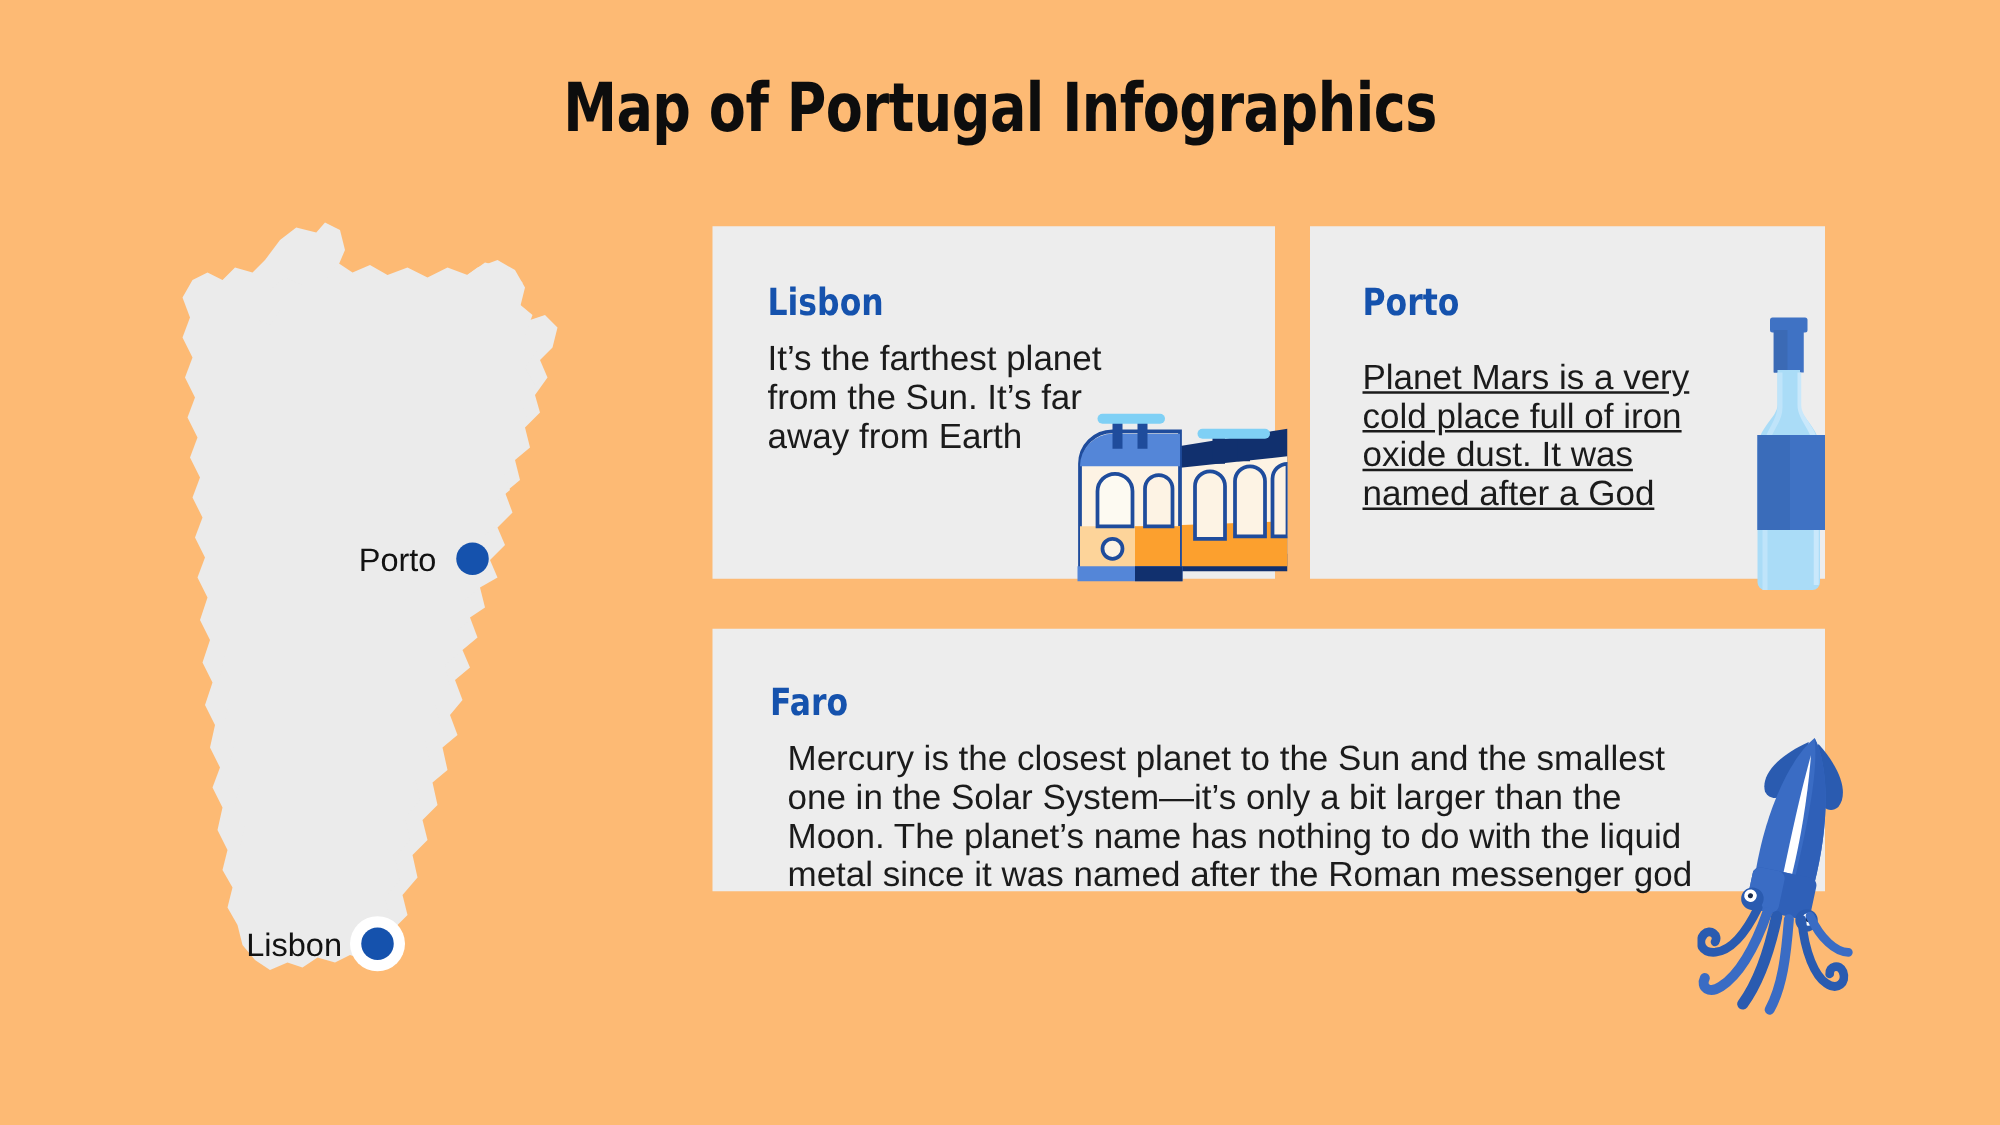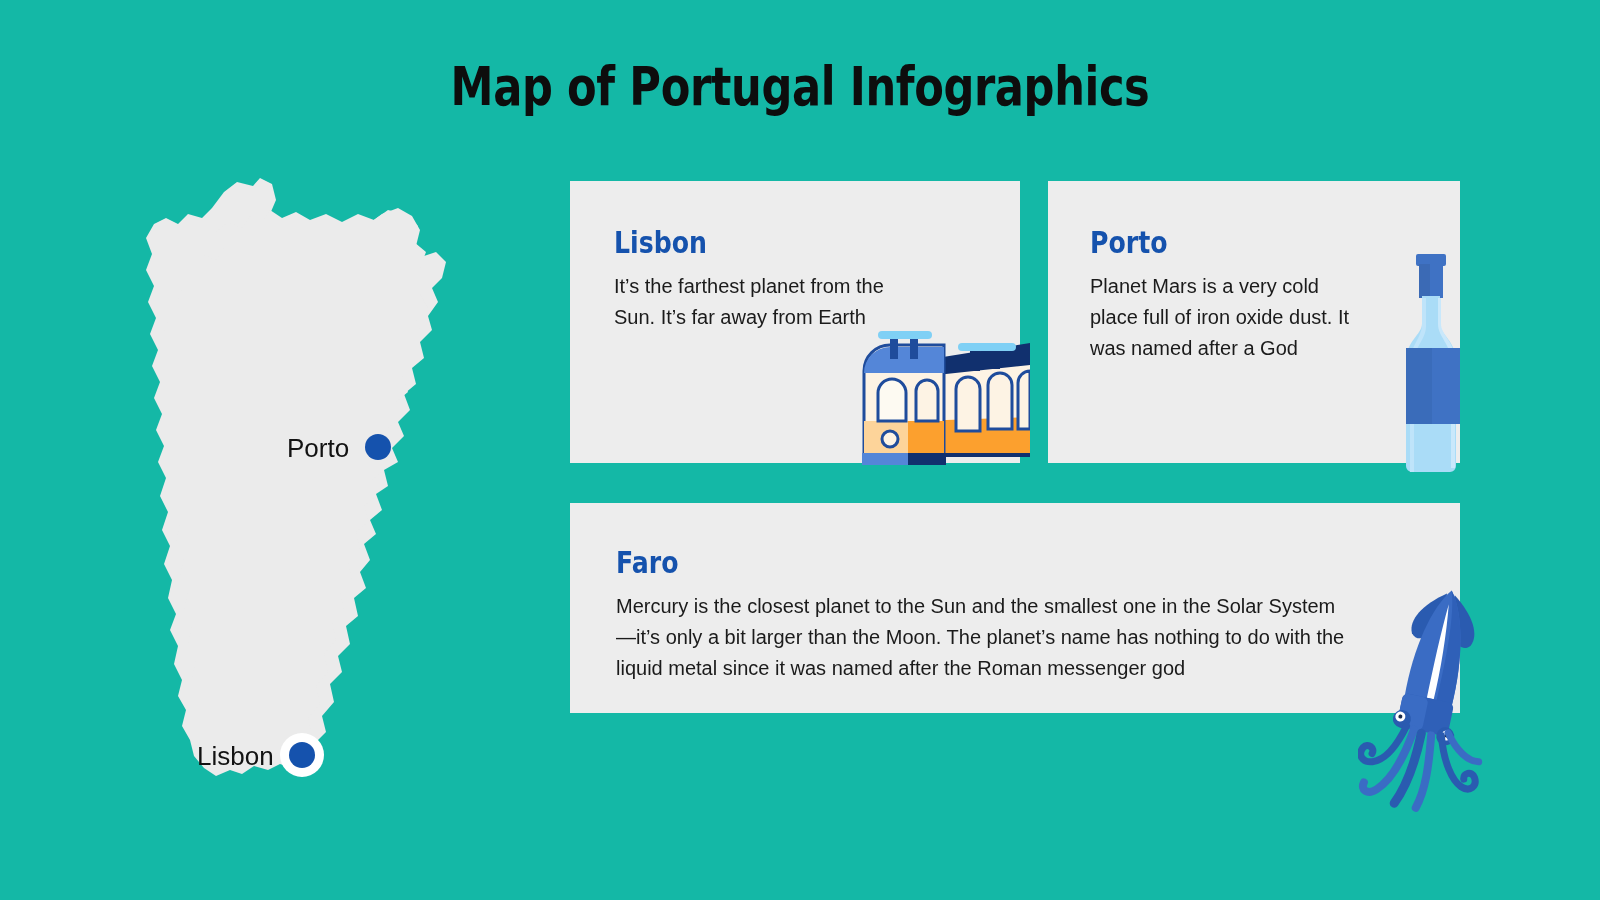--- a/index.html
+++ b/index.html
@@ -14,21 +14,21 @@
     overflow: hidden;
     font-family: "Liberation Sans", sans-serif;
     -webkit-font-smoothing: antialiased;
   }
 
   #slide {
     position: absolute;
     left: 0; top: 0;
     width: 1600px;
     height: 900px;
-    background: #14b8a6;
+    background: #fdba74;
   }
 
   
   .page-title {
     position: absolute;
     left: 0;
     top: 55px;
     width: 1600px;
     text-align: center;
     font-family: "DejaVu Sans", sans-serif;
@@ -93,31 +93,31 @@
     font-weight: bold;
     font-size: 30px;
     color: #1552ad;
     transform: scaleX(0.84);
     transform-origin: left top;
     white-space: nowrap;
   }
   .card-body {
     position: absolute;
     font-family: "Liberation Sans", sans-serif;
-    font-size: 20px;
+    font-size: 28px;
     line-height: 31px;
     color: #1b1b1b;
   }
 
   #head-lisbon { left: 44px; top: 44px; }
   #body-lisbon { left: 44px; top: 90px; width: 300px; }
   #head-porto  { left: 42px; top: 44px; }
-  #body-porto  { left: 42px; top: 90px; width: 268px; }
+  #body-porto  { left: 42px; top: 105px; width: 268px; text-decoration: underline; }
   #head-faro   { left: 46px; top: 42px; }
-  #body-faro   { left: 46px; top: 88px; width: 730px; }
+  #body-faro   { left: 60px; top: 88px; width: 730px; }
 
   
   .illus { position: absolute; }
   #illus-tram   { left: 858px; top: 325px; width: 172px; height: 152px; }
   #illus-bottle { left: 1398px; top: 252px; width: 68px; height: 220px; }
   #illus-squid  { left: 1358px; top: 582px; width: 140px; height: 235px; }
 </style>
 </head>
 <body>
 

